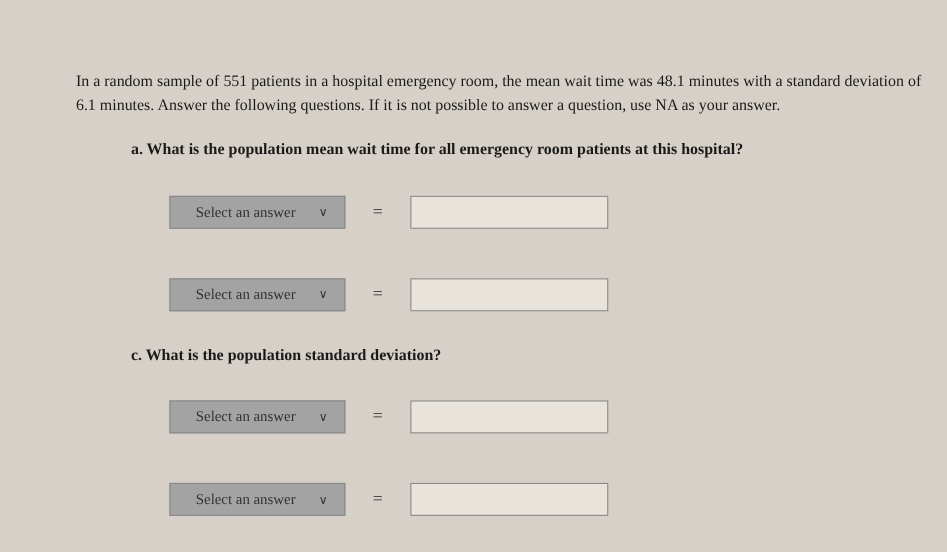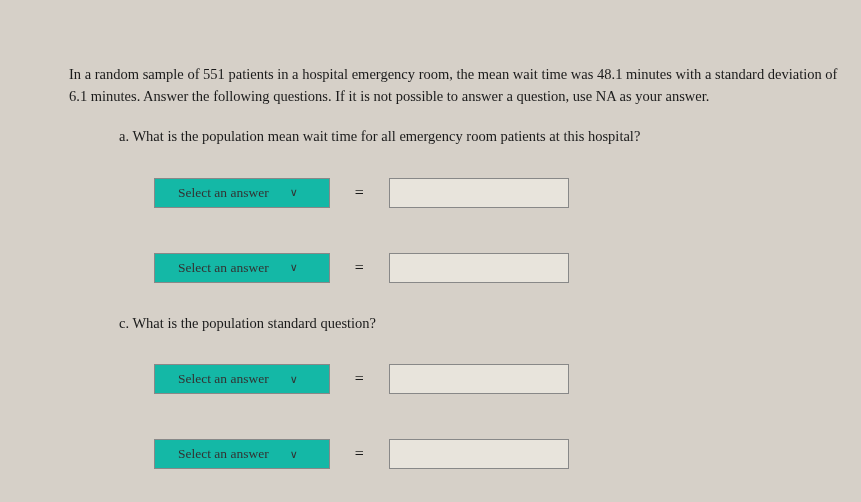--- a/index.html
+++ b/index.html
@@ -28,35 +28,36 @@
     .question-block {
       margin-bottom: 14px;
       padding-left: 20px;
     }
 
     .question-label {
       font-size: 14.5px;
       font-family: Georgia, serif;
       margin-bottom: 8px;
       line-height: 1.5;
+      font-weight: bold;
     }
 
     .answer-row {
       display: flex;
       align-items: center;
       gap: 6px;
       padding-left: 20px;
     }
 
     .select-dropdown {
       display: flex;
       align-items: center;
       border: 1px solid #888;
-      background-color: #14b8a6;
-      padding: 4px 16px 4px 8px;
+      background-color: #a3a3a3;
+      padding: 4px 0 4px 8px;
       font-family: Georgia, serif;
       font-size: 13.5px;
       cursor: pointer;
       min-width: 155px;
       height: 30px;
       position: relative;
     }
 
     .select-dropdown span.label {
       flex: 1;
@@ -109,21 +110,21 @@
       <div class="answer-row">
         <div class="select-dropdown">
           <span class="label">Select an answer</span>
           <span class="chevron">∨</span>
         </div>
         <span class="equals-sign">=</span>
         <input type="text" class="text-input" style="">
       </div>
     </div>
     <div class="question-block">
-      <p class="question-label">c. What is the population standard question?</p>
+      <p class="question-label">c. What is the population standard deviation?</p>
       <div class="answer-row">
         <div class="select-dropdown">
           <span class="label">Select an answer</span>
           <span class="chevron">∨</span>
         </div>
         <span class="equals-sign">=</span>
         <input type="text" class="text-input" style="">
       </div>
     </div>
     <div class="question-block">

